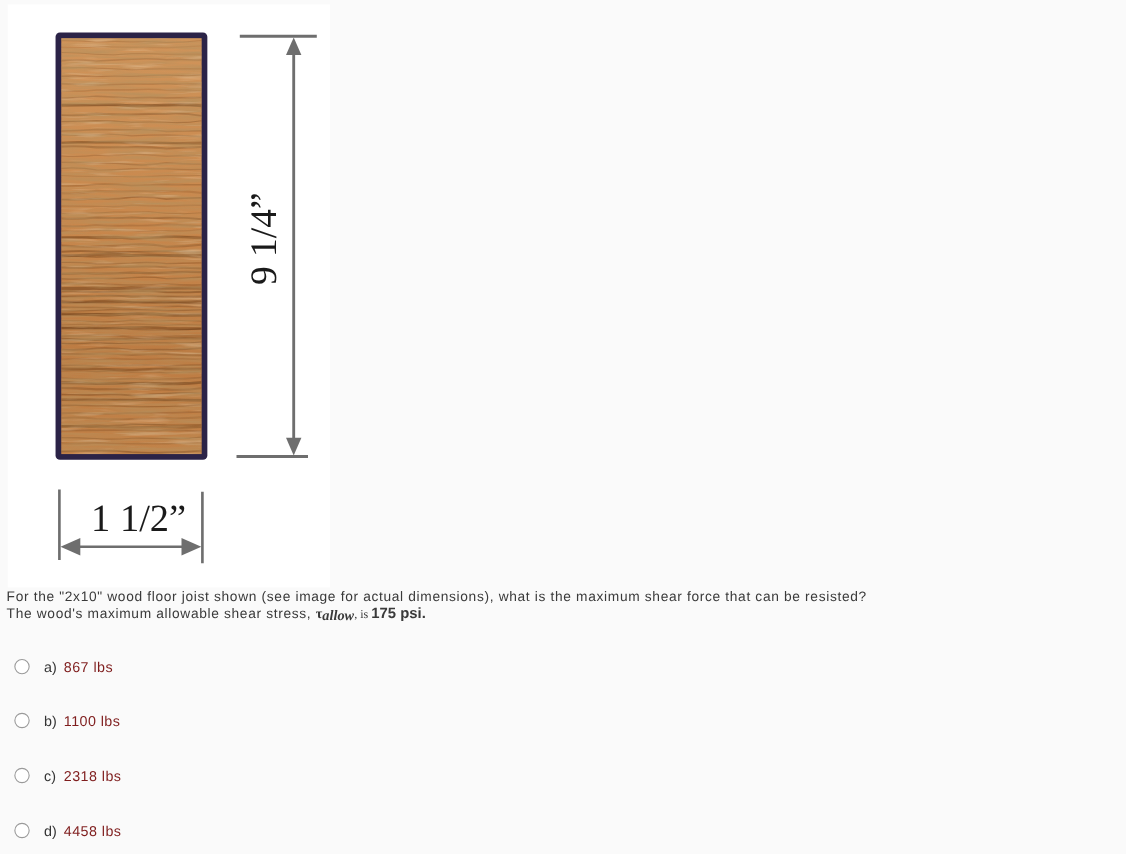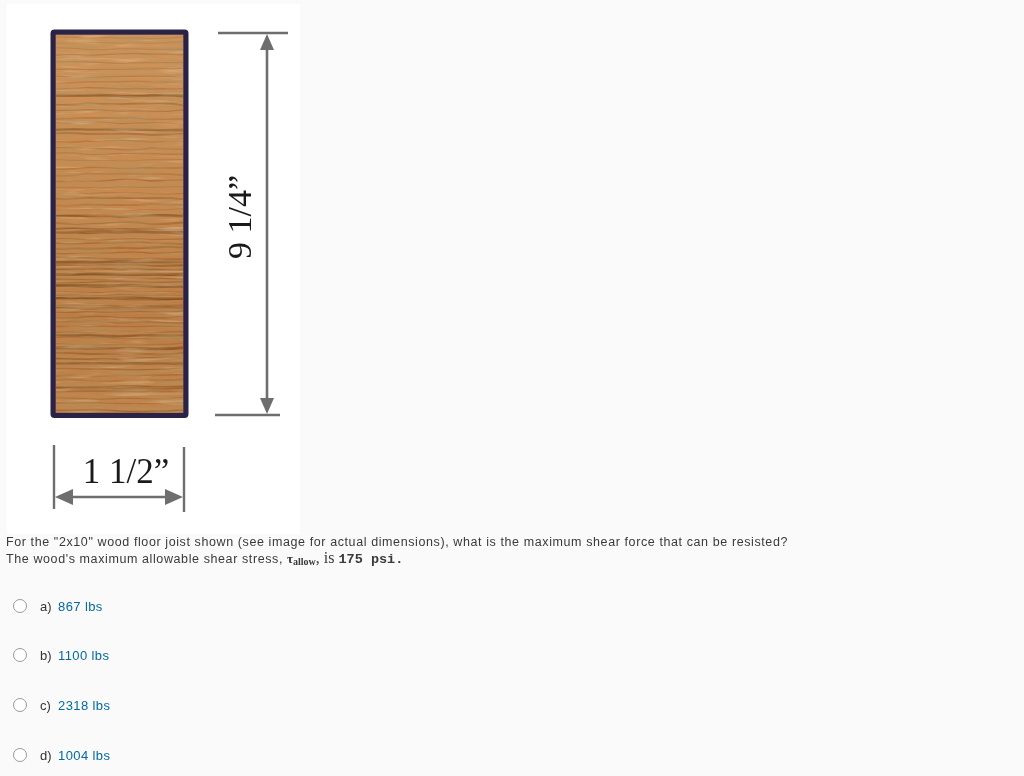--- a/index.html
+++ b/index.html
@@ -1,26 +1,26 @@
 <!DOCTYPE html>
 <html><head>
 <meta charset="utf-8">
 <style>
   html,body{margin:0;padding:0;}
   body{width:1024px;height:776px;background:#fafafa;font-family:"Liberation Sans",sans-serif;position:relative;overflow:hidden;}
   .imgbox{position:absolute;left:7px;top:4px;width:293px;height:530px;background:#ffffff;}
   .q{position:absolute;left:6px;top:535px;width:850px;color:#3a3a3a;font-size:12.5px;line-height:15px;letter-spacing:0.6px;}
   .tau{font-family:"Liberation Serif",serif;font-weight:bold;font-size:13px;letter-spacing:normal;}
-  .tsub{font-family:"Liberation Serif",serif;font-weight:bold;font-size:10px;vertical-align:-2px;letter-spacing:normal;}
-  .tis{font-family:"Liberation Serif",serif;font-size:16px;letter-spacing:normal;}
-  .tbold{font-family:Liberation Mono, monospace;font-weight:bold;font-size:13.5px;letter-spacing:normal;}
+  .tsub{font-family:"Liberation Serif",serif;font-weight:bold;font-size:13px;vertical-align:-2px;letter-spacing:normal;font-style:italic;}
+  .tis{font-family:"Liberation Serif",serif;font-size:11px;letter-spacing:normal;}
+  .tbold{font-family:Liberation Sans, sans-serif;font-weight:bold;font-size:13.5px;letter-spacing:normal;}
   .opt{position:absolute;left:13px;width:400px;height:14px;}
   .radio{position:absolute;left:0;top:0;width:12px;height:12px;border:1px solid #9a9a9a;border-radius:50%;background:#fff;}
   .olabel{position:absolute;left:27px;top:0;font-size:13px;color:#333;}
-  .oval{position:absolute;left:45px;top:0;font-size:13px;color:#0369a1;letter-spacing:0.4px;}
+  .oval{position:absolute;left:45px;top:0;font-size:13px;color:#7f1d1d;letter-spacing:0.4px;}
 </style>
 </head>
 <body>
 <div class="imgbox">
 <svg width="293" height="530" viewBox="0 0 293 530" xmlns="http://www.w3.org/2000/svg">
   <defs>
     <filter id="g1" x="0" y="0" width="100%" height="100%">
       <feTurbulence type="fractalNoise" baseFrequency="0.02 0.30" numOctaves="4" seed="7" result="n1"></feTurbulence>
       <feColorMatrix in="n1" type="matrix" values="0 0 0 0 0.46  0 0 0 0 0.28  0 0 0 0 0.11  1.4 0 0 0 -0.45" result="dk"></feColorMatrix>
       <feTurbulence type="fractalNoise" baseFrequency="0.02 0.26" numOctaves="3" seed="41" result="n3"></feTurbulence>
@@ -163,14 +163,14 @@
     <span class="oval">1100 lbs</span>
   </div>
 <div class="opt" style="top:698px;">
     <span class="radio"></span>
     <span class="olabel">c)</span>
     <span class="oval">2318 lbs</span>
   </div>
 <div class="opt" style="top:748px;">
     <span class="radio"></span>
     <span class="olabel">d)</span>
-    <span class="oval">1004 lbs</span>
+    <span class="oval">4458 lbs</span>
   </div>
 
 </body></html>

